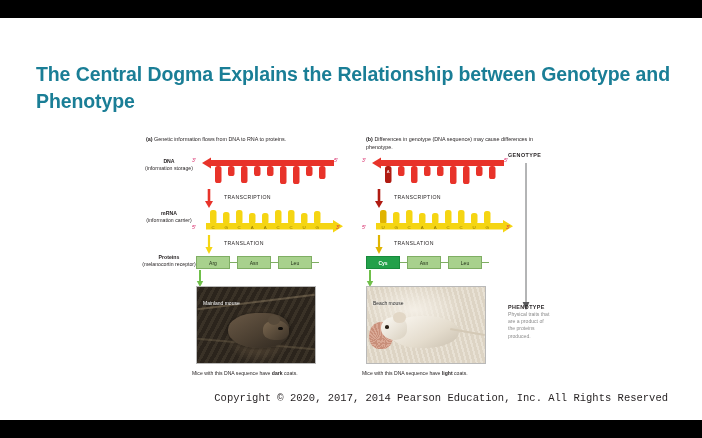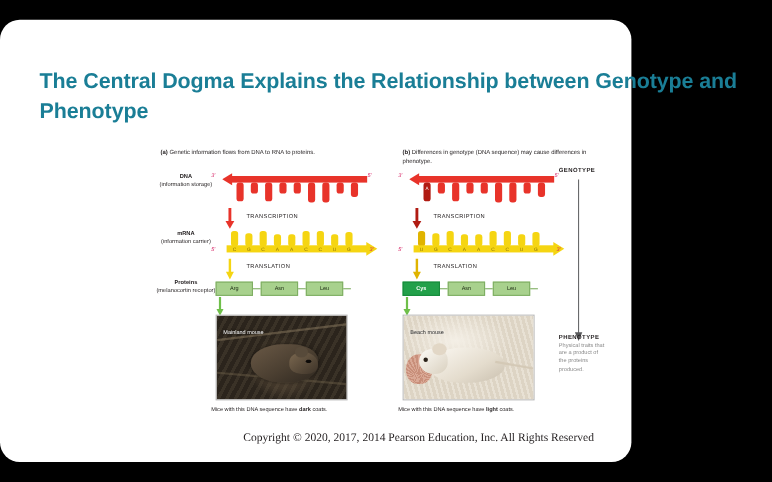--- a/index.html
+++ b/index.html
@@ -23,23 +23,22 @@
     position: absolute; left: 0; top: 0;
     width: 702px; height: 18px; background: #000;
   }
   #slide-bar-bottom {
     position: absolute; left: 0; bottom: 0;
     width: 702px; height: 18px; background: #000;
   }
   #slide-canvas {
     position: absolute;
     left: 0; top: 18px;
-    width: 574px; height: 402px;
+    width: 702px; height: 402px;
     background: #ffffff;
-    border-radius: 18px;
   }
   
   #slide-title {
     position: absolute;
     left: 36px; top: 30px;
     width: 640px;
     font-size: 19.5px;
     font-weight: bold;
     line-height: 1.38;
     color: #1a7e96;
@@ -261,21 +260,21 @@
     left: 13px; top: 11px;
   }
   #gp-pheno { position: absolute; left: 0px; top: 152px; }
 
   
   #copyright {
     position: absolute;
     right: 34px; bottom: 16px;
     font-size: 10.5px;
     color: #231f20;
-    font-family: Liberation Serif, serif;
+    font-family: Liberation Mono, monospace;
   }
 </style>
 </head>
 <body>
 
 <div id="slide-frame">
   <div id="slide-bar-top"></div>
   <div id="slide-bar-bottom"></div>
 
   <div id="slide-canvas">

